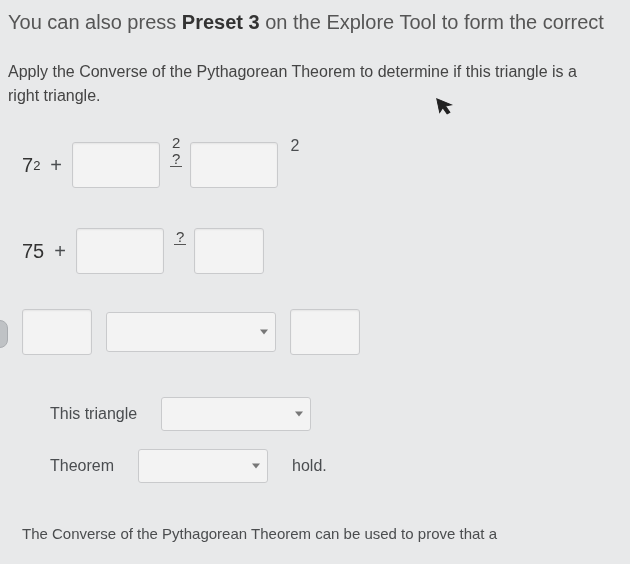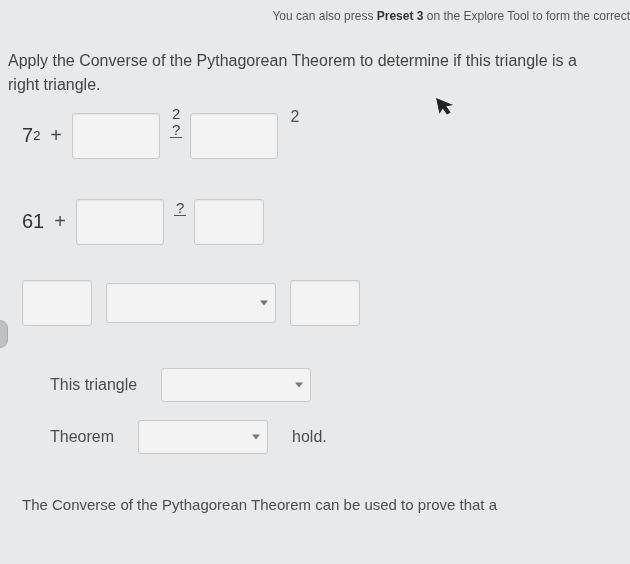--- a/index.html
+++ b/index.html
@@ -6,31 +6,30 @@
     html, body { width: 630px; height: 564px; overflow: hidden; }
     body {
       font-family: Arial, Helvetica, sans-serif;
       background: #e8e9ea;
       color: #4a4d50;
       padding: 8px 0 0 8px;
       position: relative;
       filter: blur(0.3px);
     }
     .hint {
-      font-size: 12px;
+      font-size: 20px;
       color: #555;
       margin-bottom: 24px;
       line-height: 1.4;
-      text-align: right;
     }
     .hint b { font-weight: 700; color: #333; }
     .prompt {
       font-size: 16px;
       color: #444;
-      margin-bottom: 11px;
+      margin-bottom: 29px;
       line-height: 1.5;
       max-width: 600px;
     }
     .work-area {
       padding-left: 14px;
     }
     .eqrow {
       display: flex;
       align-items: center;
       margin-bottom: 30px;
@@ -164,21 +163,21 @@
     <input class="inputbox" style="">
     <span class="sup-stack">
       <span>2</span>
       <span class="underline">?</span>
     </span>
     <input class="inputbox" style="">
     <span class="sup-alone">2</span>
   </div>
 
   <div class="eqrow">
-    <span class="term">61</span>
+    <span class="term">75</span>
     <span class="plus">+</span>
     <input class="inputbox" style="">
     <span class="sup-stack">
       <span class="underline">?</span>
     </span>
     <input class="inputbox small" style="">
   </div>
 
   <div class="row3">
     <input class="inputbox small" style="">

